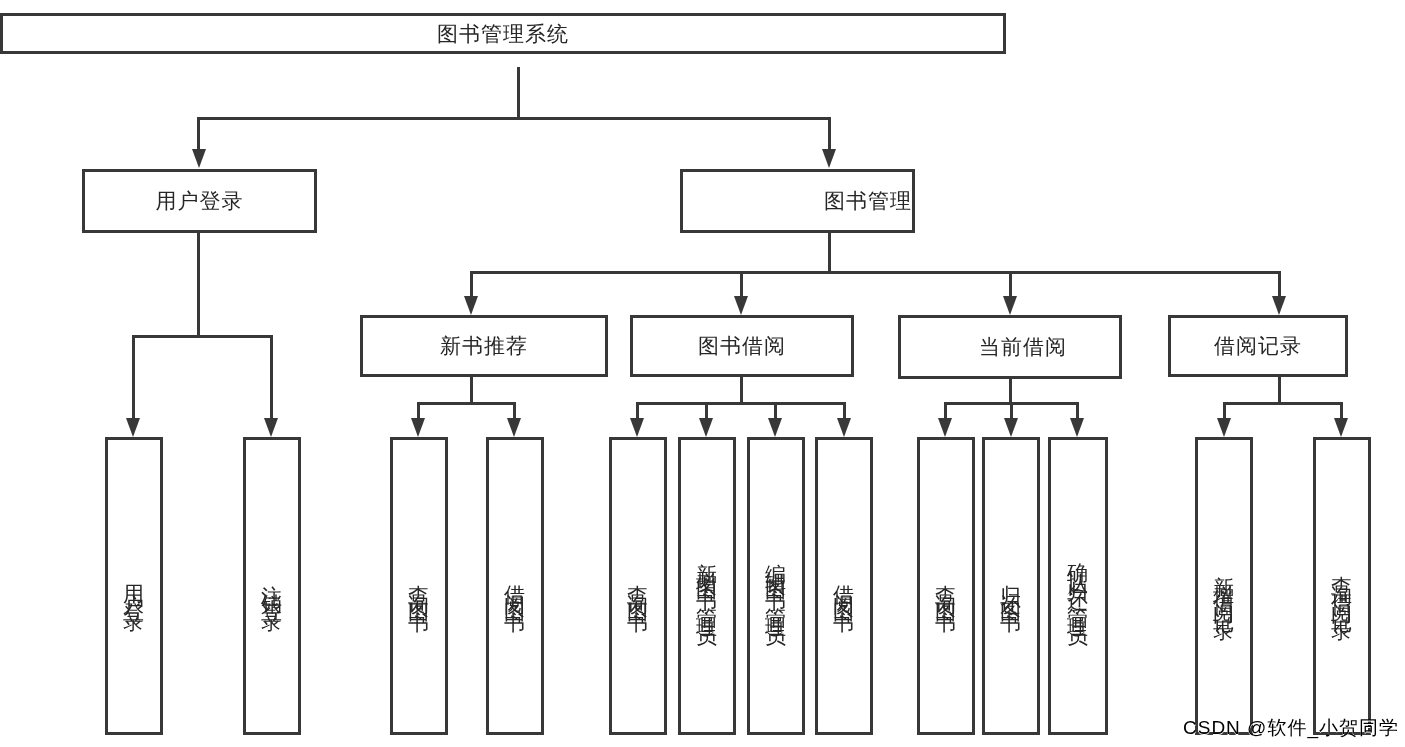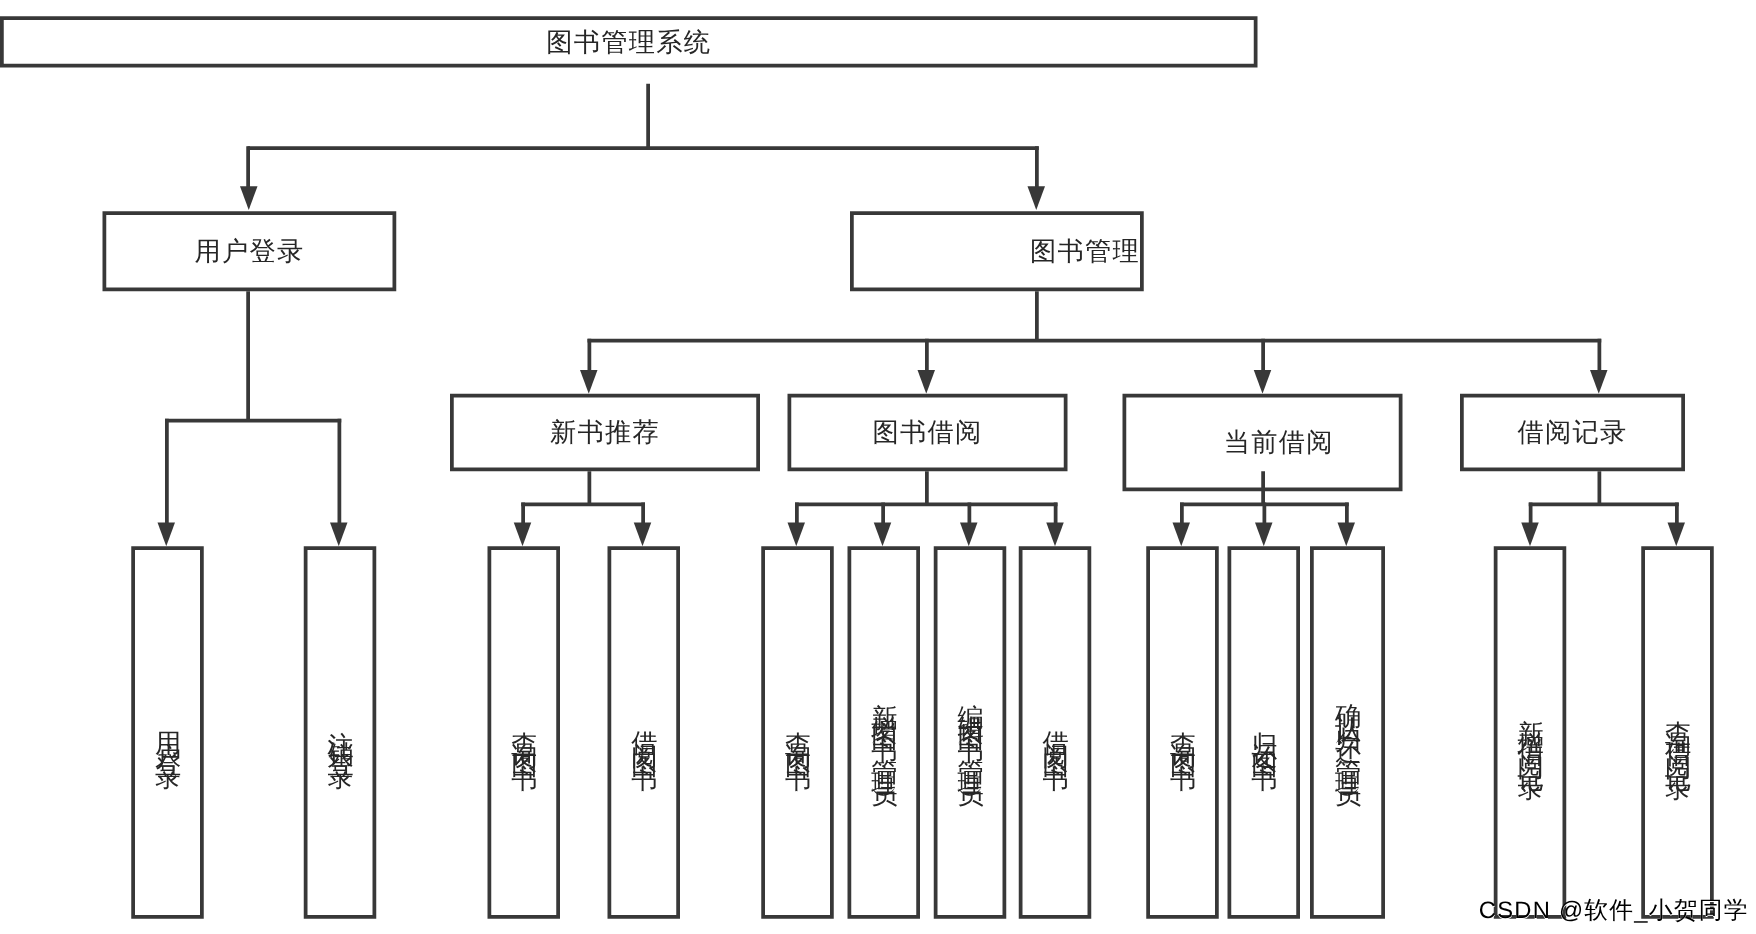--- a/index.html
+++ b/index.html
@@ -112,21 +112,21 @@
   <div class="arrow" style="left:1003px; top:296px;"></div>
   <div class="line" style="left:1278px; top:271px; width:3px; height:27px;"></div>
   <div class="arrow" style="left:1272px; top:296px;"></div>
 
   <div class="node" style="left:360px; top:315px; width:248px; height:62px;">
     <span>新书推荐</span>
   </div>
   <div class="node" style="left:630px; top:315px; width:224px; height:62px;">
     <span>图书借阅</span>
   </div>
-  <div class="node" style="left:898px; top:315px; width:224px; height:78px;padding-left:26px;">
+  <div class="node" style="left:898px; top:315px; width:224px; height:64px;padding-left:26px;">
     <span>当前借阅</span>
   </div>
   <div class="node" style="left:1168px; top:315px; width:180px; height:62px;">
     <span>借阅记录</span>
   </div>
 
   <div class="line" style="left:470px; top:377px; width:3px; height:27px;"></div>
   <div class="line" style="left:417px; top:402px; width:99px; height:3px;"></div>
   <div class="line" style="left:417px; top:402px; width:3px; height:17px;"></div>
   <div class="arrow" style="left:411px; top:418px;"></div>

